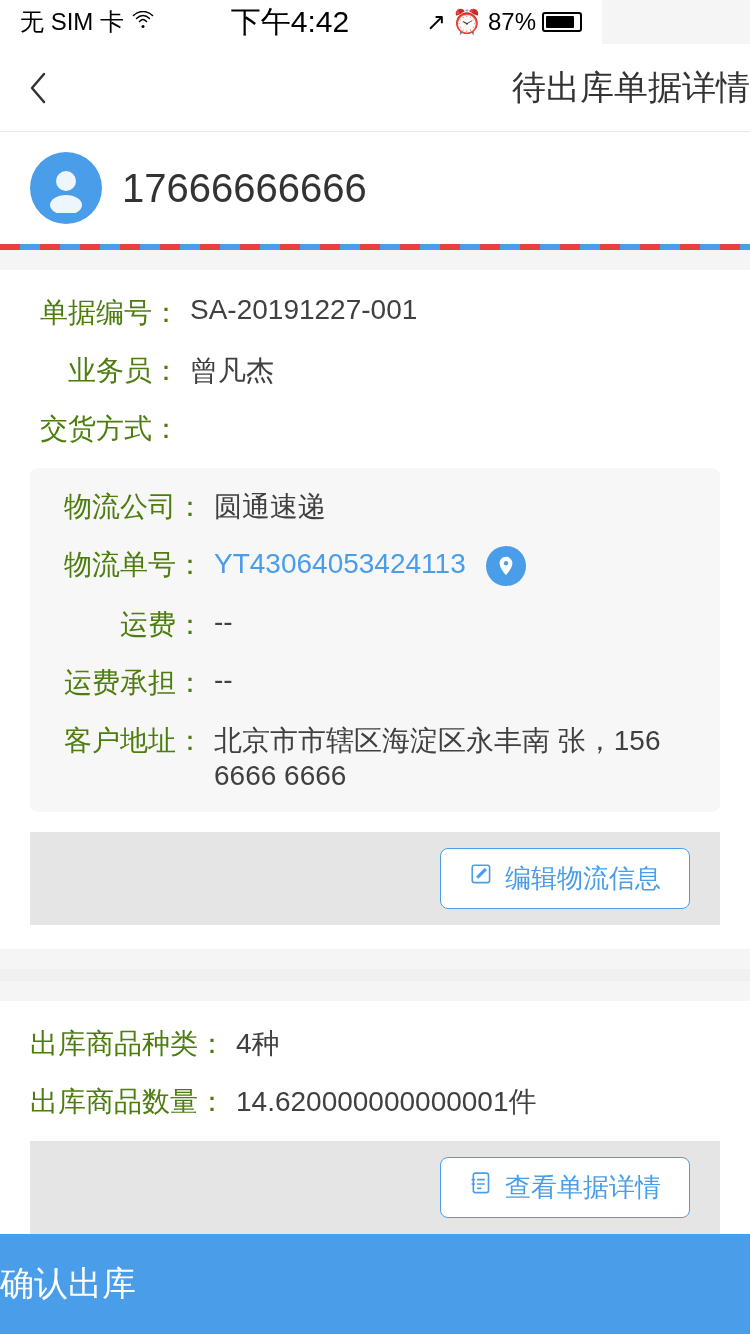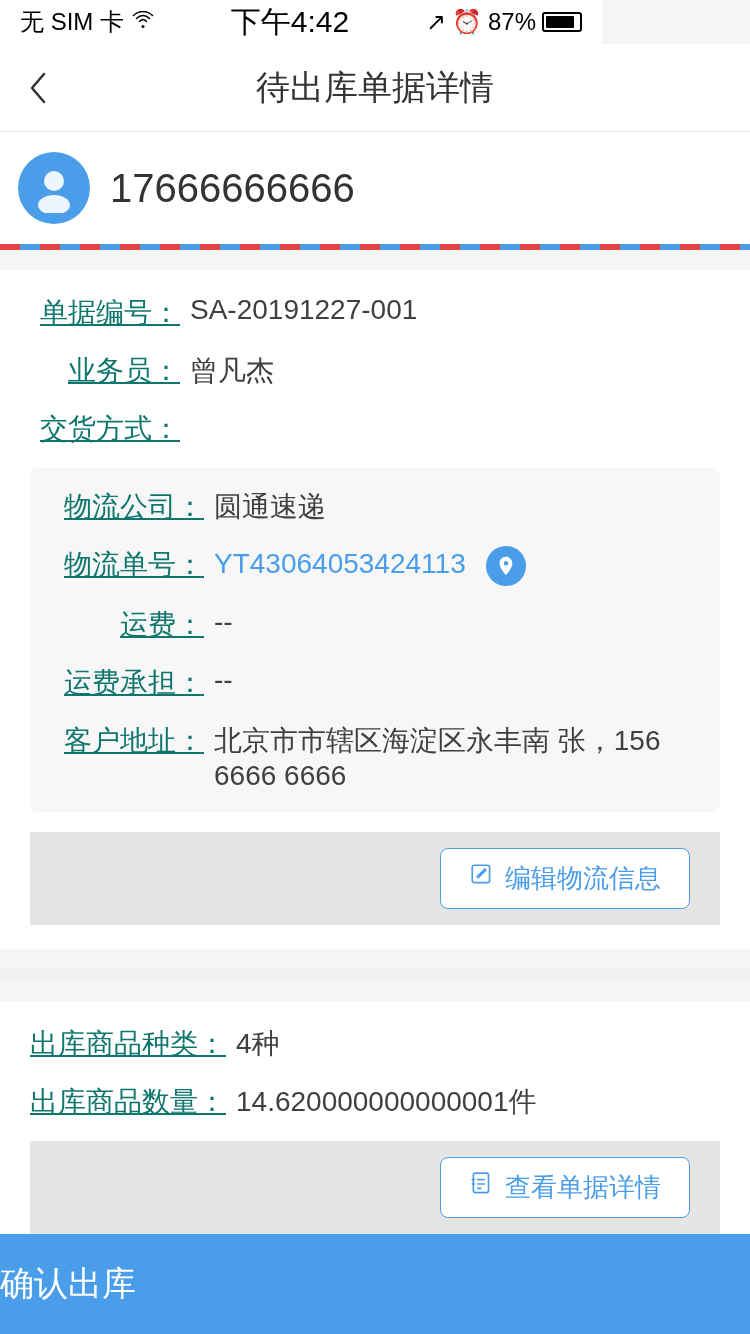--- a/index.html
+++ b/index.html
@@ -40,21 +40,21 @@
       background: #000; height: 100%; width: 87%; border-radius: 1px;
     }
 
     
     .nav-bar {
       width: 750px;
       height: 88px;
       background: #fff;
       display: flex;
       align-items: center;
-      justify-content: center;
+      justify-content: flex-end;
       position: relative;
       border-bottom: 1px solid #e8e8e8;
     }
     .nav-back {
       position: absolute;
       left: 24px;
       font-size: 36px;
       color: #333;
       cursor: pointer;
       display: flex;
@@ -73,21 +73,21 @@
       background: repeating-linear-gradient(
         90deg,
         #e84040 0px, #e84040 20px,
         #4a9de8 20px, #4a9de8 40px
       );
     }
 
     
     .user-header {
       background: #fff;
-      padding: 20px 18px;
+      padding: 20px 30px;
       display: flex;
       align-items: center;
       gap: 20px;
     }
     .avatar {
       width: 72px;
       height: 72px;
       border-radius: 50%;
       background: #4a9de8;
       display: flex;
@@ -110,26 +110,25 @@
     }
 
     .info-row {
       display: flex;
       align-items: flex-start;
       margin-bottom: 20px;
       font-size: 28px;
     }
     .info-row:last-child { margin-bottom: 0; }
     .info-label {
-      color: #0f766e;
+      color: #4d7c0f;
       min-width: 160px;
       text-align: right;
       padding-right: 10px;
       flex-shrink: 0;
-      text-decoration: underline;
     }
     .info-value {
       color: #404040;
       flex: 1;
     }
     .info-value.blue {
       color: #4a9de8;
     }
 
     

